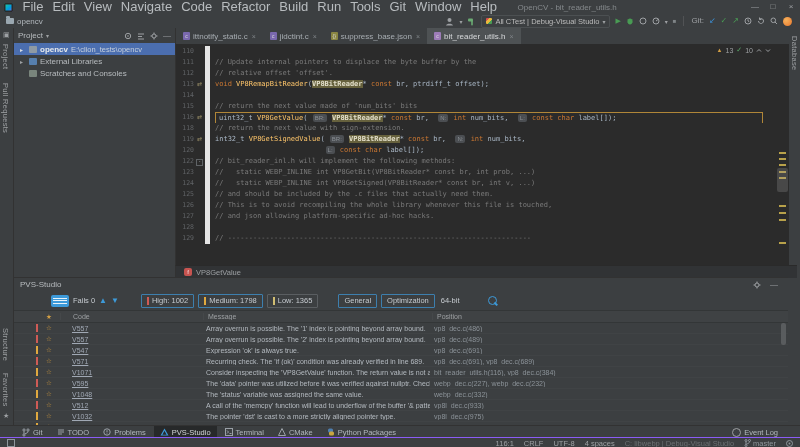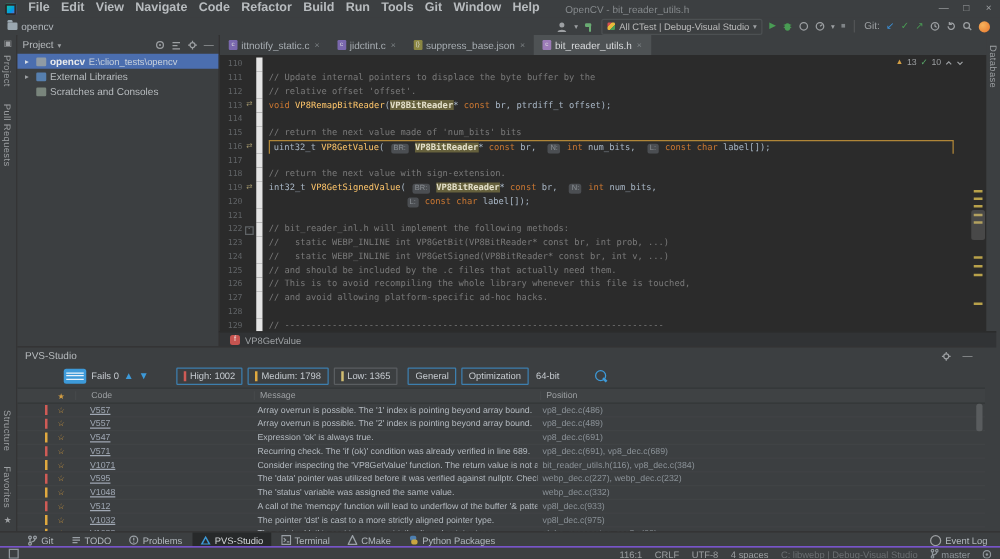--- a/index.html
+++ b/index.html
@@ -3,21 +3,21 @@
 <meta charset="utf-8">
 <style>
   html,body{margin:0;padding:0;width:800px;height:447px;overflow:hidden;background:#3c3f41;
     font-family:"Liberation Sans",sans-serif;-webkit-font-smoothing:antialiased;}
   .app{position:relative;width:800px;height:447px;background:#3c3f41;color:#bbb;}
   svg{display:block}
   
   .titlebar{position:absolute;left:0;top:0;right:0;height:14px;display:flex;align-items:center;background:#3c3f41;}
   .logo{width:9px;height:9px;margin:0 5px 0 4px;border-radius:1px;background:linear-gradient(135deg,#20d48a,#009ae5 60%,#9b57d3);box-shadow:inset 0 0 0 1.5px #2b2b2b;}
   .menus{display:flex;}
-  .menu-item{padding:0 4.5px;font-size:10px;color:#b8bcbf;line-height:14px;font-weight:bold;}
+  .menu-item{padding:0 4.5px;font-size:13px;color:#b8bcbf;line-height:14px;}
   .win-title{margin-left:16px;font-size:8px;color:#85898c;}
   .win-controls{margin-left:auto;display:flex;}
   .win-btn{width:18px;text-align:center;font-size:8px;color:#9da0a3;line-height:14px;}
   
   .toolbar2{position:absolute;left:0;top:14px;right:0;height:14px;display:flex;align-items:center;background:#3c3f41;border-bottom:1px solid #323232;}
   .navbc{display:flex;align-items:center;gap:3px;padding-left:6px;font-size:8px;color:#b2b8bd;}
   .folder-ic{width:8px;height:6px;background:#9aa7b0;border-radius:1px;position:relative;}
   .folder-ic:before{content:"";position:absolute;top:-2px;left:0;width:4px;height:2px;background:#9aa7b0;border-radius:1px 1px 0 0;}
   .rtools{margin-left:auto;display:flex;align-items:center;gap:5px;padding-right:8px;}
   .tico{font-size:8px;color:#9da0a3;line-height:12px;}
@@ -105,21 +105,21 @@
   .thead-star{color:#d29e44;font-size:6.5px;}
   .code-link{color:#a0a8b4;text-decoration:underline;}
   .msg-txt{color:#b4bac0;}
   .pos-txt{color:#8b9298;}
   .prow.partial{height:5px;overflow:hidden;border-bottom:none;}
   .tbl-scroll{position:absolute;right:2px;top:45px;width:5px;height:22px;background:#595c5e;border-radius:2px;}
   
   .bottombar{position:absolute;left:0;right:0;top:425px;height:12px;background:#3c3f41;border-top:1px solid #323232;display:flex;align-items:center;gap:2px;padding-left:16px;}
   .bbtn{display:flex;align-items:center;gap:3px;font-size:7.5px;color:#b2b8bd;padding:0 6px;height:12px;}
   .bbtn.active{background:#27292a;color:#d4d7d9;}
-  .eventlog{margin-left:auto;display:flex;align-items:center;gap:3px;padding-right:10px;font-size:7.5px;color:#b2b8bd;}
+  .eventlog{margin-left:auto;display:flex;align-items:center;gap:3px;padding-right:22px;font-size:7.5px;color:#b2b8bd;}
   .elog-ic{width:7px;height:7px;border:1px solid #9da0a3;border-radius:50%;}
   .statusbar{position:absolute;left:0;right:0;top:437px;height:10px;background:#3c3f41;border-top:1px solid #8b5cf6;display:flex;align-items:center;font-size:7.5px;color:#9da0a3;padding:0 7px;}
   .sq-ic{width:6px;height:6px;border:1px solid #8f969c;}
   .st-items{margin-left:auto;display:flex;align-items:center;gap:10px;}
   .st-dim{color:#6b6f72;}
   .st-branch{display:flex;align-items:center;gap:2px;color:#8f969c;}
 </style>
 </head>
 <body>
 
@@ -332,45 +332,35 @@
           <span class="lnum">115</span>
           <span class="gic"></span>
           <div class="ecode"><span class="tk-c">// return the next value made of 'num_bits' bits</span></div>
         </div>
         <div class="eline">
           <span class="lnum">116</span>
           <span class="gic">⇄</span>
           <div class="ecode"><span class="linebox"><span class="tk-t">uint32_t </span><span class="tk-f">VP8GetValue</span><span class="tk-t">( </span><span class="tk-hint">BR:</span><span class="tk-t"> </span><span class="tk-hl">VP8BitReader</span><span class="tk-t">* </span><span class="tk-k">const</span><span class="tk-t"> br,  </span><span class="tk-hint">N:</span><span class="tk-t"> </span><span class="tk-k">int</span><span class="tk-t"> num_bits,  </span><span class="tk-hint">L:</span><span class="tk-t"> </span><span class="tk-k">const char</span><span class="tk-t"> label[]);</span></span></div>
         </div>
         <div class="eline">
-          <span class="lnum">117</span>
-          <span class="gic"></span>
-          <div class="ecode"></div>
-        </div>
-        <div class="eline">
           <span class="lnum">118</span>
           <span class="gic"></span>
           <div class="ecode"><span class="tk-c">// return the next value with sign-extension.</span></div>
         </div>
         <div class="eline">
           <span class="lnum">119</span>
           <span class="gic">⇄</span>
           <div class="ecode"><span class="tk-t">int32_t </span><span class="tk-f">VP8GetSignedValue</span><span class="tk-t">( </span><span class="tk-hint">BR:</span><span class="tk-t"> </span><span class="tk-hl">VP8BitReader</span><span class="tk-t">* </span><span class="tk-k">const</span><span class="tk-t"> br,  </span><span class="tk-hint">N:</span><span class="tk-t"> </span><span class="tk-k">int</span><span class="tk-t"> num_bits,</span></div>
         </div>
         <div class="eline">
           <span class="lnum">120</span>
           <span class="gic"></span>
           <div class="ecode"><span class="tk-t">                          </span><span class="tk-hint">L:</span><span class="tk-t"> </span><span class="tk-k">const char</span><span class="tk-t"> label[]);</span></div>
         </div>
         <div class="eline">
-          <span class="lnum">121</span>
-          <span class="gic"></span>
-          <div class="ecode"></div>
-        </div>
-        <div class="eline">
           <span class="lnum">122</span>
           <span class="gic"><span class="foldbox">-</span></span>
           <div class="ecode"><span class="tk-c">// bit_reader_inl.h will implement the following methods:</span></div>
         </div>
         <div class="eline">
           <span class="lnum">123</span>
           <span class="gic"></span>
           <div class="ecode"><span class="tk-c">//   static WEBP_INLINE int VP8GetBit(VP8BitReader* const br, int prob, ...)</span></div>
         </div>
         <div class="eline">
@@ -384,21 +374,21 @@
           <div class="ecode"><span class="tk-c">// and should be included by the .c files that actually need them.</span></div>
         </div>
         <div class="eline">
           <span class="lnum">126</span>
           <span class="gic"></span>
           <div class="ecode"><span class="tk-c">// This is to avoid recompiling the whole library whenever this file is touched,</span></div>
         </div>
         <div class="eline">
           <span class="lnum">127</span>
           <span class="gic"></span>
-          <div class="ecode"><span class="tk-c">// and avoid allowing platform-specific ad-hoc hacks.</span></div>
+          <div class="ecode"><span class="tk-c">// and json allowing platform-specific ad-hoc hacks.</span></div>
         </div>
         <div class="eline">
           <span class="lnum">128</span>
           <span class="gic"></span>
           <div class="ecode"></div>
         </div>
         <div class="eline">
           <span class="lnum">129</span>
           <span class="gic"></span>
           <div class="ecode"><span class="tk-c">// ------------------------------------------------------------------------</span></div>
@@ -466,21 +456,21 @@
           <span>High: 1002</span>
         </span>
       <span class="chip">
           <span class="sb sb-med"></span>
           <span>Medium: 1798</span>
         </span>
       <span class="chip dim">
           <span class="sb sb-low"></span>
           <span>Low: 1365</span>
         </span>
-      <span class="chip" style="margin-left:4px">
+      <span class="chip" style="margin-left:16px">
           <span>General</span>
         </span>
       <span class="chip">
           <span>Optimization</span>
         </span>
       <span class="chip plain">
           <span>64-bit</span>
         </span>
       <span class="mag"></span>
     </div>

